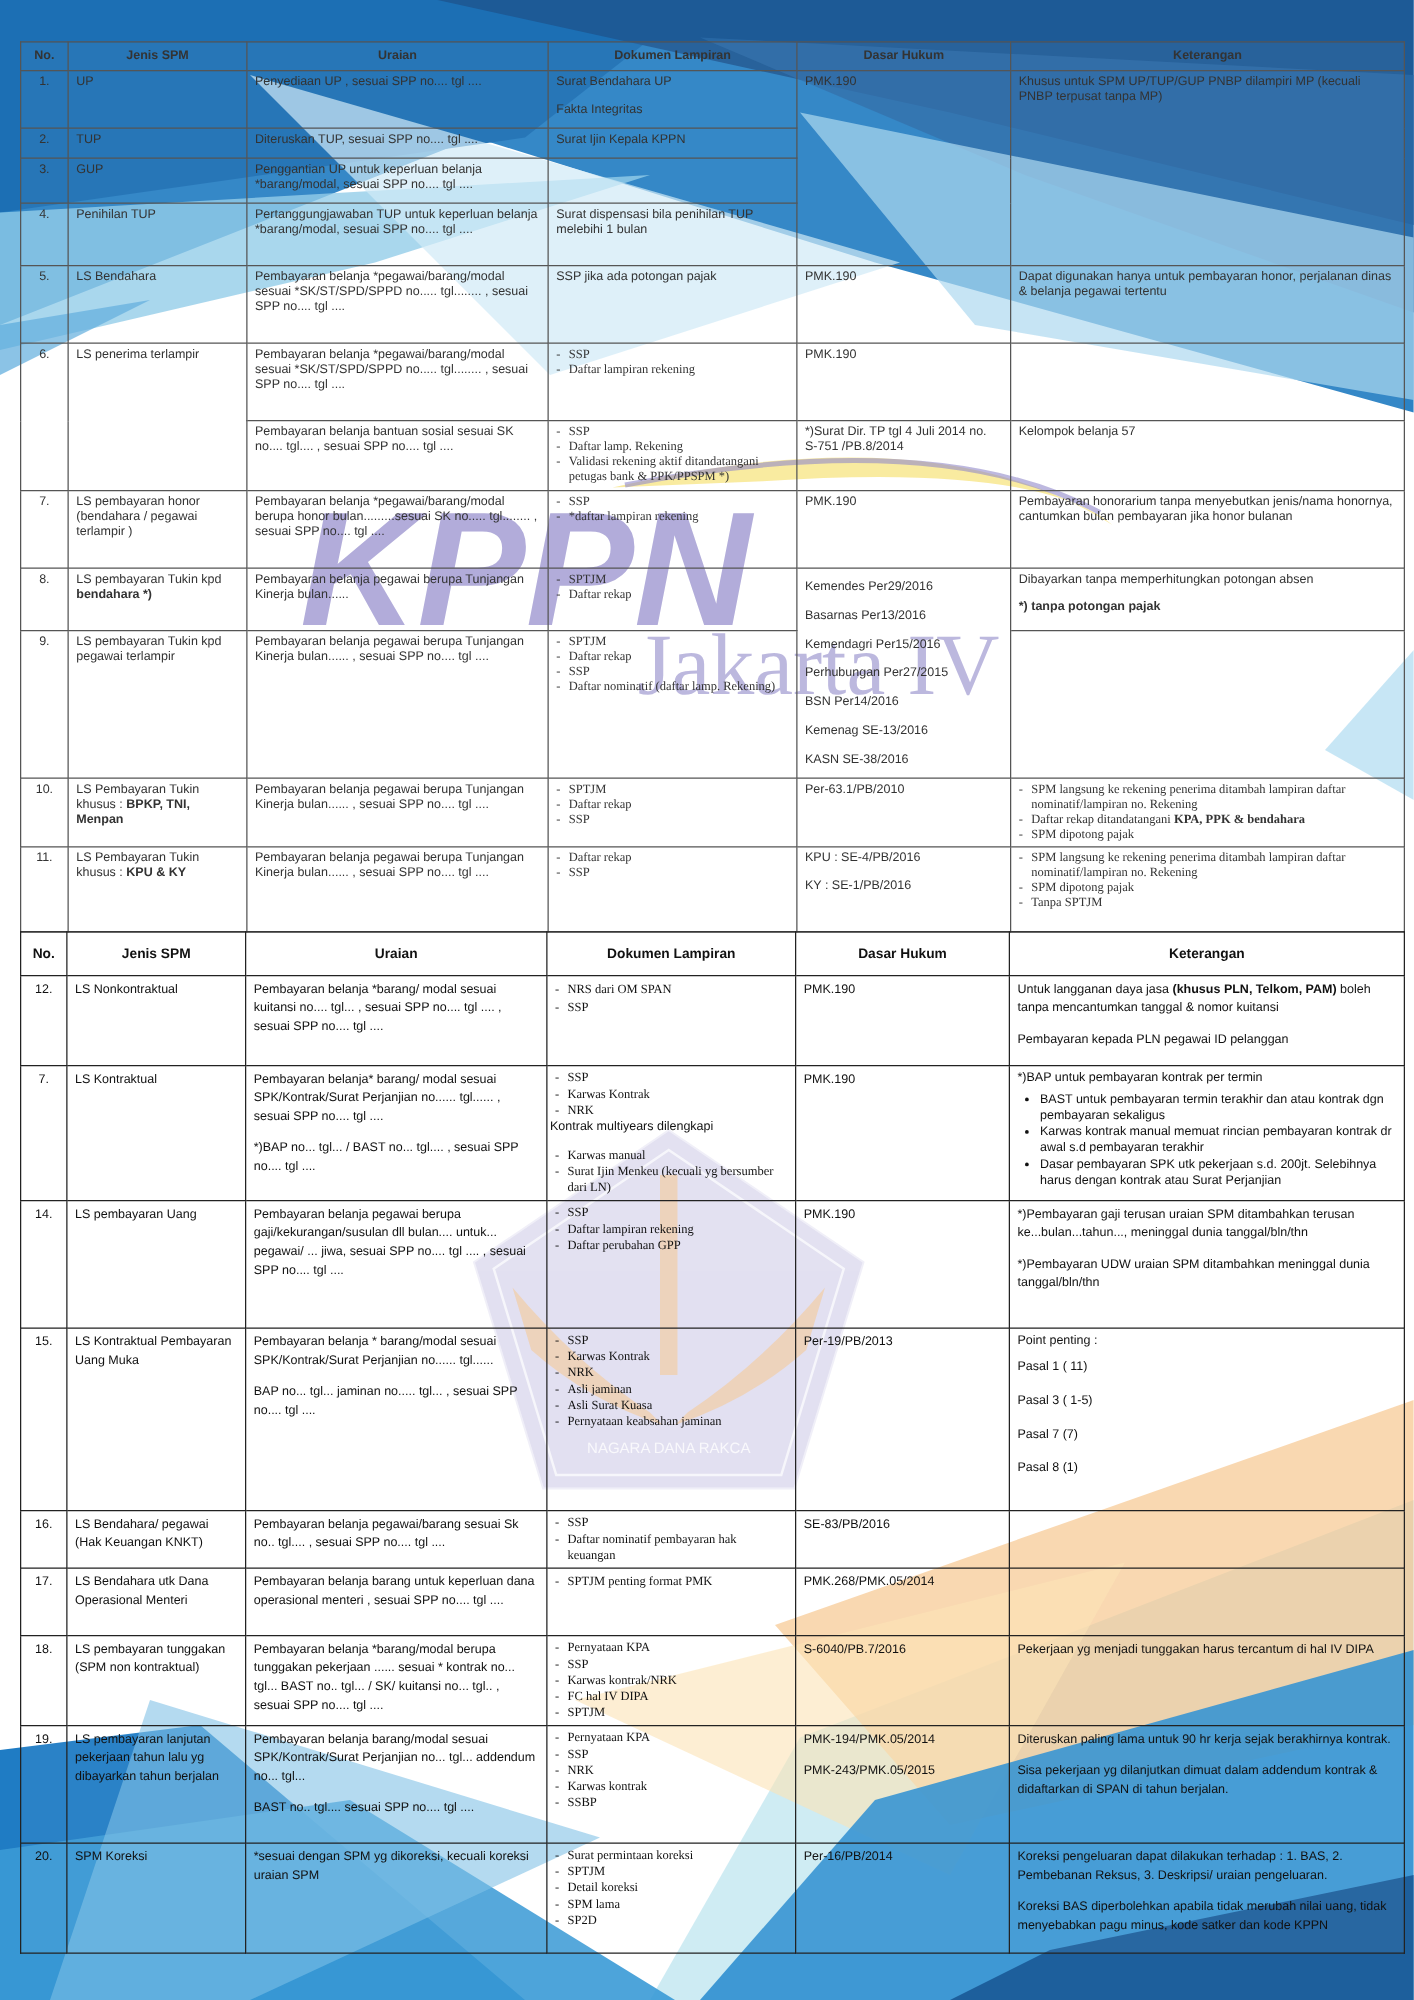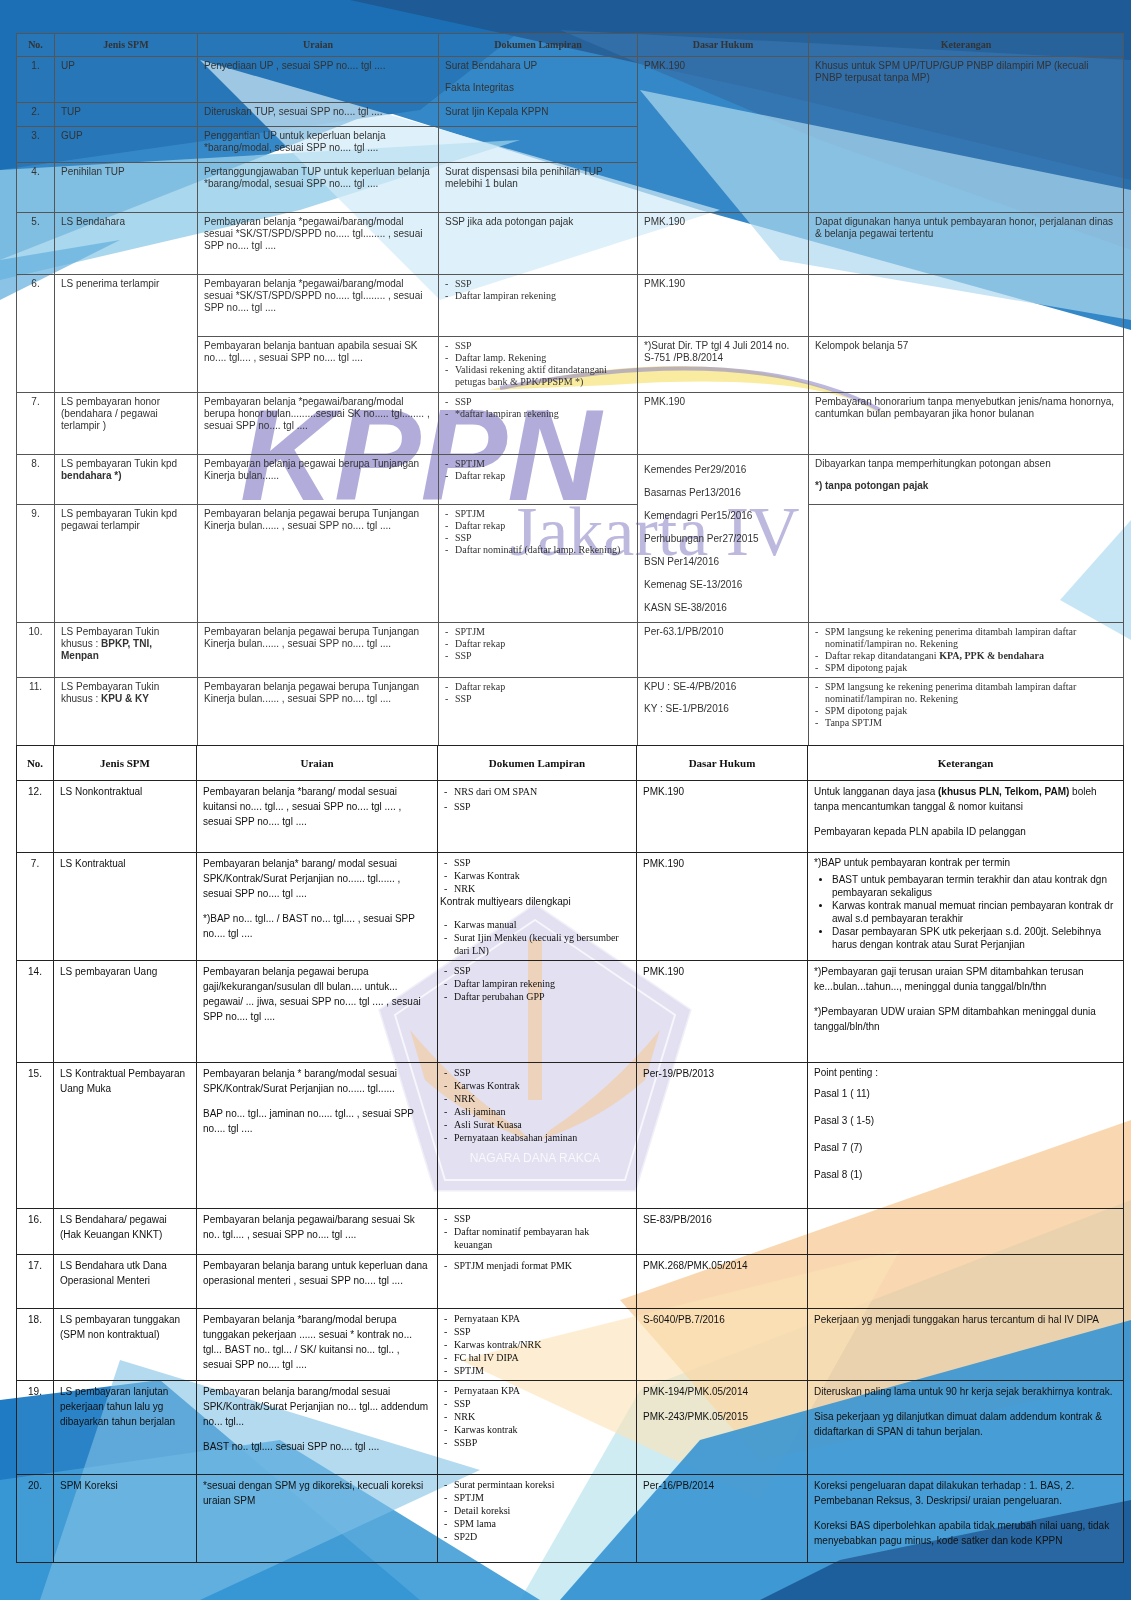--- a/index.html
+++ b/index.html
@@ -11,21 +11,21 @@
   .bg { position:absolute; inset:0; z-index:0; }
   .wm { position:absolute; z-index:1; pointer-events:none; }
   .doc-table {
     position:absolute; z-index:2; border-collapse:collapse; table-layout:fixed;
     font-size:10px; line-height:12px;
   }
   .doc-table th, .doc-table td {
     border:1px solid #555; vertical-align:top; padding:3px 6px;
     background:rgba(255,255,255,0.05);
   }
-  .doc-table th { font-weight:bold; text-align:center; padding:5px 4px;font-family:Liberation Serif, serif; }
+  .doc-table th { font-weight:bold; text-align:center; padding:5px 4px; }
   .t1 { left:16px; top:33px; width:1107px; }
   .t1 td, .t1 th { color:#333; }
   .t2 { left:16px; top:745px; width:1107px; font-size:10px; }
   .t2 th { height:24px; font-size:11px; vertical-align:middle; }
   .t2 td, .t2 th { border-color:#222; color:#111; }
   td.no { text-align:center; }
   ul.dash { list-style:none; margin:0; padding:0;font-family:Liberation Serif, serif; }
   ul.dash li { position:relative; padding-left:10px; }
   ul.dash li::before { content:"-"; position:absolute; left:0; }
   ul.bullet { margin:4px 0 0 0; padding-left:18px; }
@@ -144,21 +144,21 @@
         <ul class="dash">
           <li>SSP</li>
           <li>Daftar lampiran rekening</li>
         </ul>
       </td>
       <td>PMK.190</td>
       <td></td>
     </tr>
 
     <tr style="height:56px">
-      <td>Pembayaran belanja bantuan apabila sesuai SK no.... tgl.... , sesuai SPP no.... tgl ....</td>
+      <td>Pembayaran belanja bantuan sosial sesuai SK no.... tgl.... , sesuai SPP no.... tgl ....</td>
       <td>
         <ul class="dash">
           <li>SSP</li>
           <li>Daftar lamp. Rekening</li>
           <li>Validasi rekening aktif ditandatangani petugas bank &amp; PPK/PPSPM *)</li>
         </ul>
       </td>
       <td>*)Surat Dir. TP tgl 4 Juli 2014 no. S-751 /PB.8/2014</td>
       <td>Kelompok belanja 57</td>
     </tr>
@@ -293,21 +293,21 @@
       <td>
         <ul class="dash">
           <li>NRS dari OM SPAN</li>
           <li>SSP</li>
         </ul>
       </td>
       <td>PMK.190</td>
       <td>
         <div><span>Untuk langganan daya jasa </span><b>(khusus PLN, Telkom, PAM)</b><span>  boleh tanpa mencantumkan tanggal &amp; nomor kuitansi</span></div>
         <div class="gap"></div>
-        <div>Pembayaran kepada PLN apabila ID pelanggan</div>
+        <div>Pembayaran kepada PLN pegawai ID pelanggan</div>
       </td>
     </tr>
 
     <tr style="height:108px">
       <td class="no">7.</td>
       <td>LS Kontraktual</td>
       <td>
         <div>Pembayaran belanja* barang/ modal sesuai SPK/Kontrak/Surat Perjanjian no...... tgl...... , sesuai SPP no.... tgl ....</div>
         <div class="gap"></div>
         <div>*)BAP no... tgl... / BAST no... tgl.... , sesuai SPP no.... tgl ....</div>
@@ -396,21 +396,21 @@
       <td>SE-83/PB/2016</td>
       <td></td>
     </tr>
 
     <tr style="height:54px">
       <td class="no">17.</td>
       <td>LS Bendahara utk Dana Operasional Menteri</td>
       <td>Pembayaran belanja barang untuk keperluan dana operasional menteri , sesuai SPP no.... tgl ....</td>
       <td>
         <ul class="dash">
-          <li>SPTJM menjadi format PMK</li>
+          <li>SPTJM penting format PMK</li>
         </ul>
       </td>
       <td>PMK.268/PMK.05/2014</td>
       <td></td>
     </tr>
 
     <tr style="height:72px">
       <td class="no">18.</td>
       <td>LS pembayaran tunggakan (SPM non kontraktual)</td>
       <td>Pembayaran belanja *barang/modal berupa tunggakan pekerjaan ...... sesuai * kontrak  no... tgl... BAST no.. tgl...  / SK/ kuitansi no... tgl.. , sesuai SPP no.... tgl ....</td>

